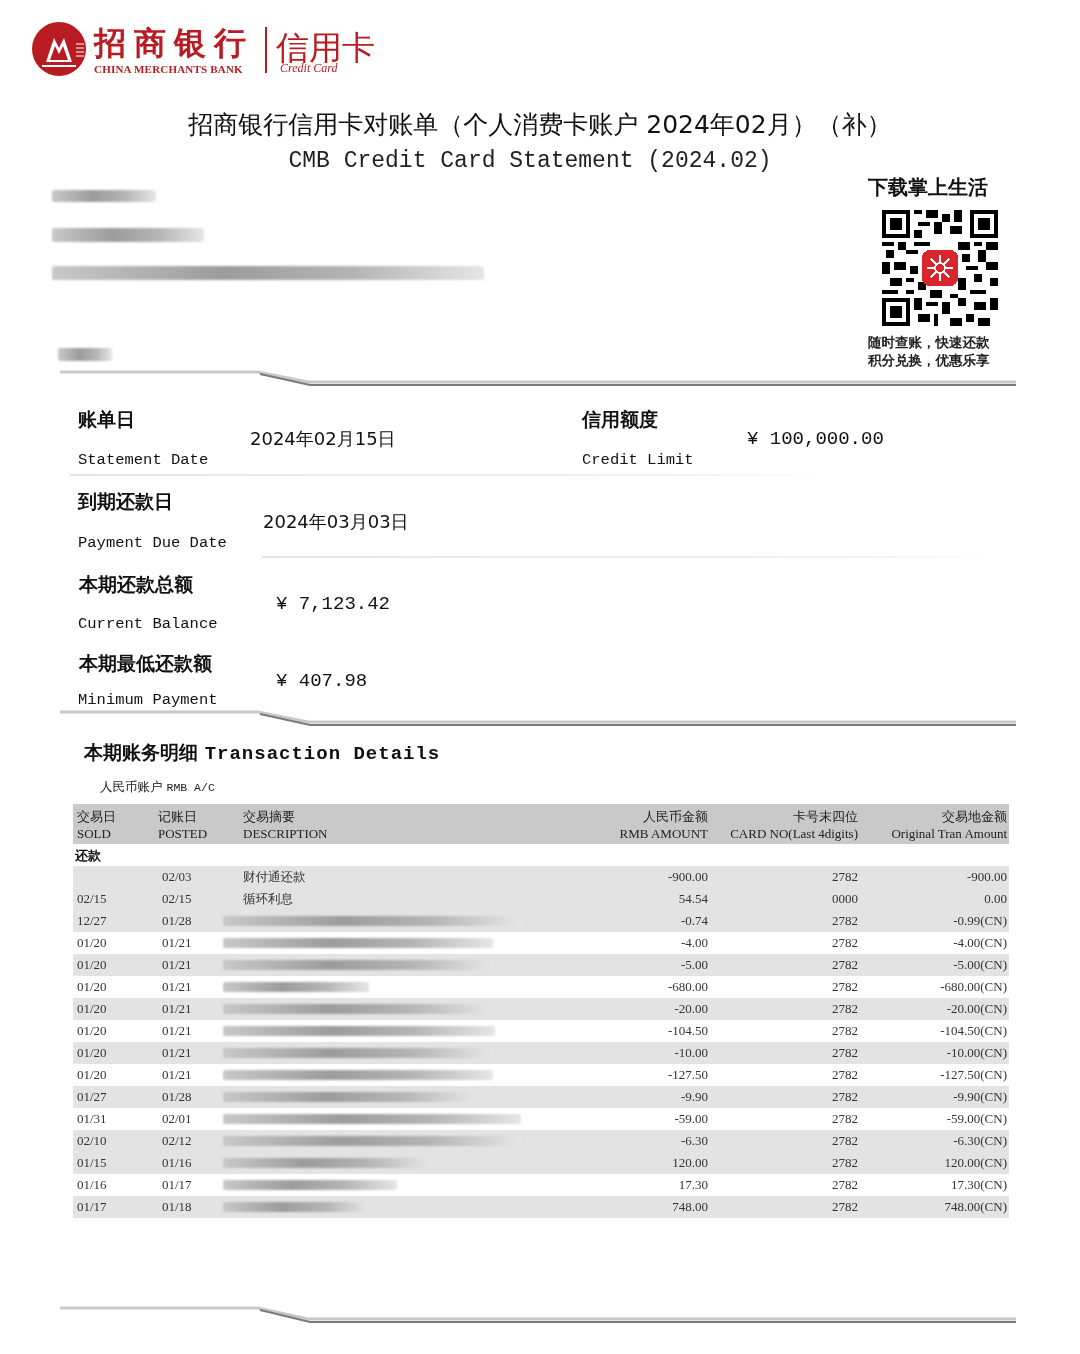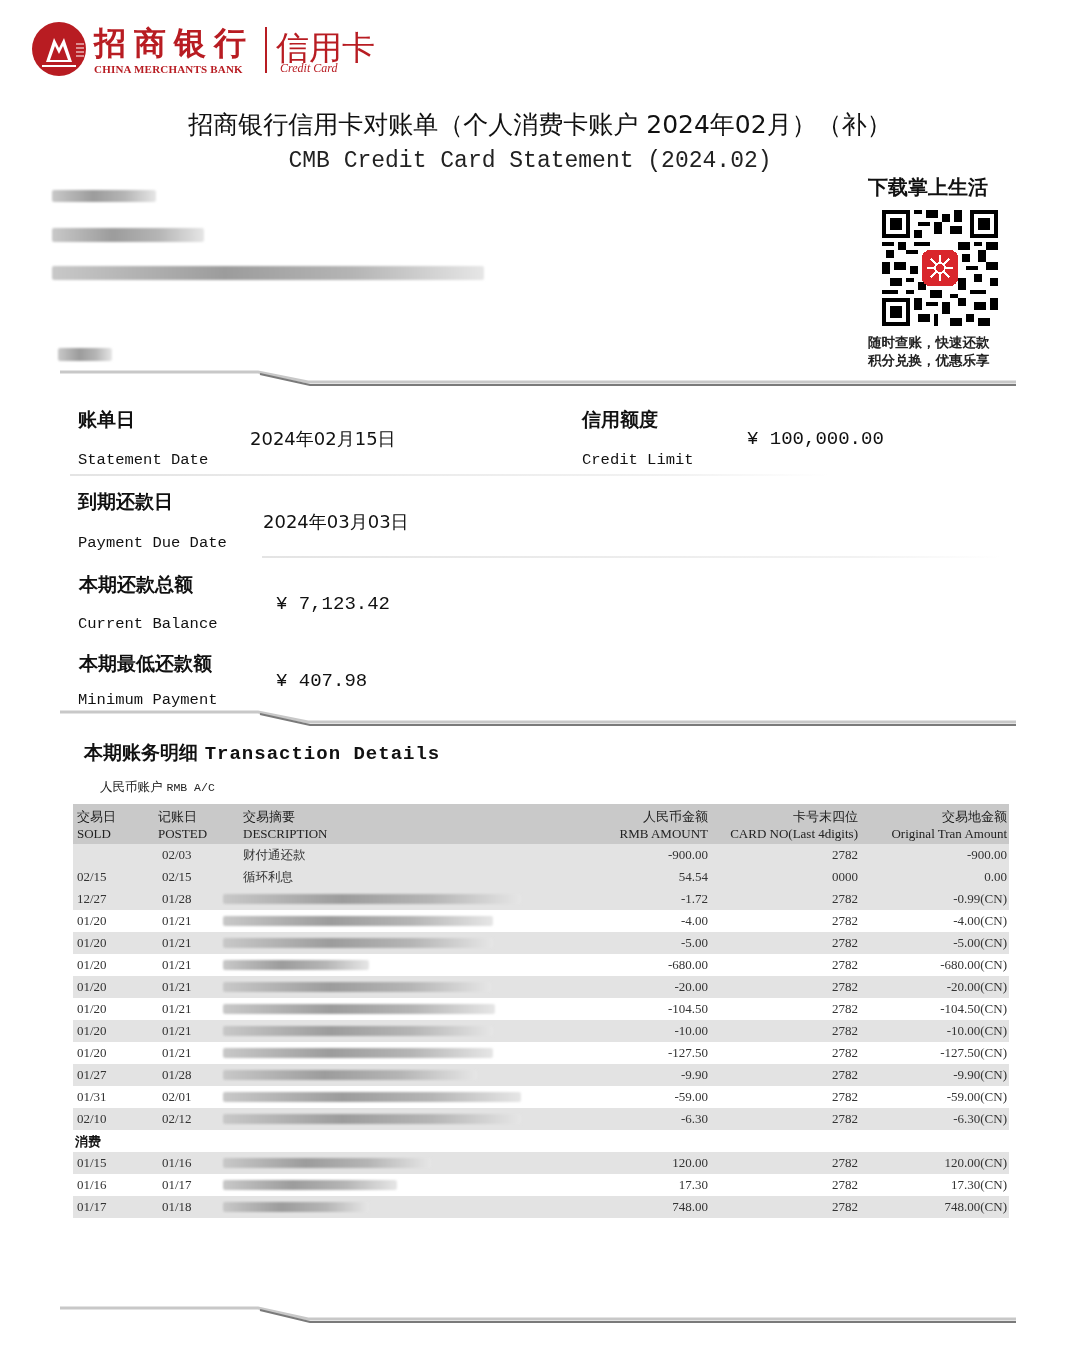--- a/index.html
+++ b/index.html
@@ -227,20 +227,23 @@
     <div class="c c-card" style="text-align:right;">
         <div>卡号末四位</div>
         <div>CARD NO(Last 4digits)</div>
       </div>
     <div class="c c-orig" style="text-align:right;">
         <div>交易地金额</div>
         <div>Original Tran Amount</div>
       </div>
   </div>
 
+  <div class="cat">
+      <span>还款</span>
+    </div>
   <div class="row shade">
     <span class="c c-sold"></span>
     <span class="c c-post">02/03</span>
     <span class="c c-desc">财付通还款</span>
     <span class="c c-rmb">-900.00</span>
     <span class="c c-card">2782</span>
     <span class="c c-orig">-900.00</span>
   </div>
 
   <div class="row shade">
@@ -250,21 +253,21 @@
     <span class="c c-rmb">54.54</span>
     <span class="c c-card">0000</span>
     <span class="c c-orig">0.00</span>
   </div>
 
 
   <div class="row shade">
     <span class="c c-sold">12/27</span>
       <span class="c c-post">01/28</span>
     <span class="desc-blur blur" style="width:298px;"></span>
-    <span class="c c-rmb">-1.72</span>
+    <span class="c c-rmb">-0.74</span>
       <span class="c c-card">2782</span>
       <span class="c c-orig">-0.99(CN)</span>
   </div>
   <div class="row">
     <span class="c c-sold">01/20</span>
       <span class="c c-post">01/21</span>
     <span class="desc-blur blur" style="width:270px;"></span>
     <span class="c c-rmb">-4.00</span>
       <span class="c c-card">2782</span>
       <span class="c c-orig">-4.00(CN)</span>
@@ -335,23 +338,20 @@
   </div>
   <div class="row shade">
     <span class="c c-sold">02/10</span>
       <span class="c c-post">02/12</span>
     <span class="desc-blur blur" style="width:298px;"></span>
     <span class="c c-rmb">-6.30</span>
       <span class="c c-card">2782</span>
       <span class="c c-orig">-6.30(CN)</span>
   </div>
 
-  <div class="cat">
-      <span>消费</span>
-    </div>
   <div class="row shade">
     <span class="c c-sold">01/15</span>
       <span class="c c-post">01/16</span>
     <span class="desc-blur blur" style="width:208px;"></span>
     <span class="c c-rmb">120.00</span>
       <span class="c c-card">2782</span>
       <span class="c c-orig">120.00(CN)</span>
   </div>
   <div class="row">
     <span class="c c-sold">01/16</span>

